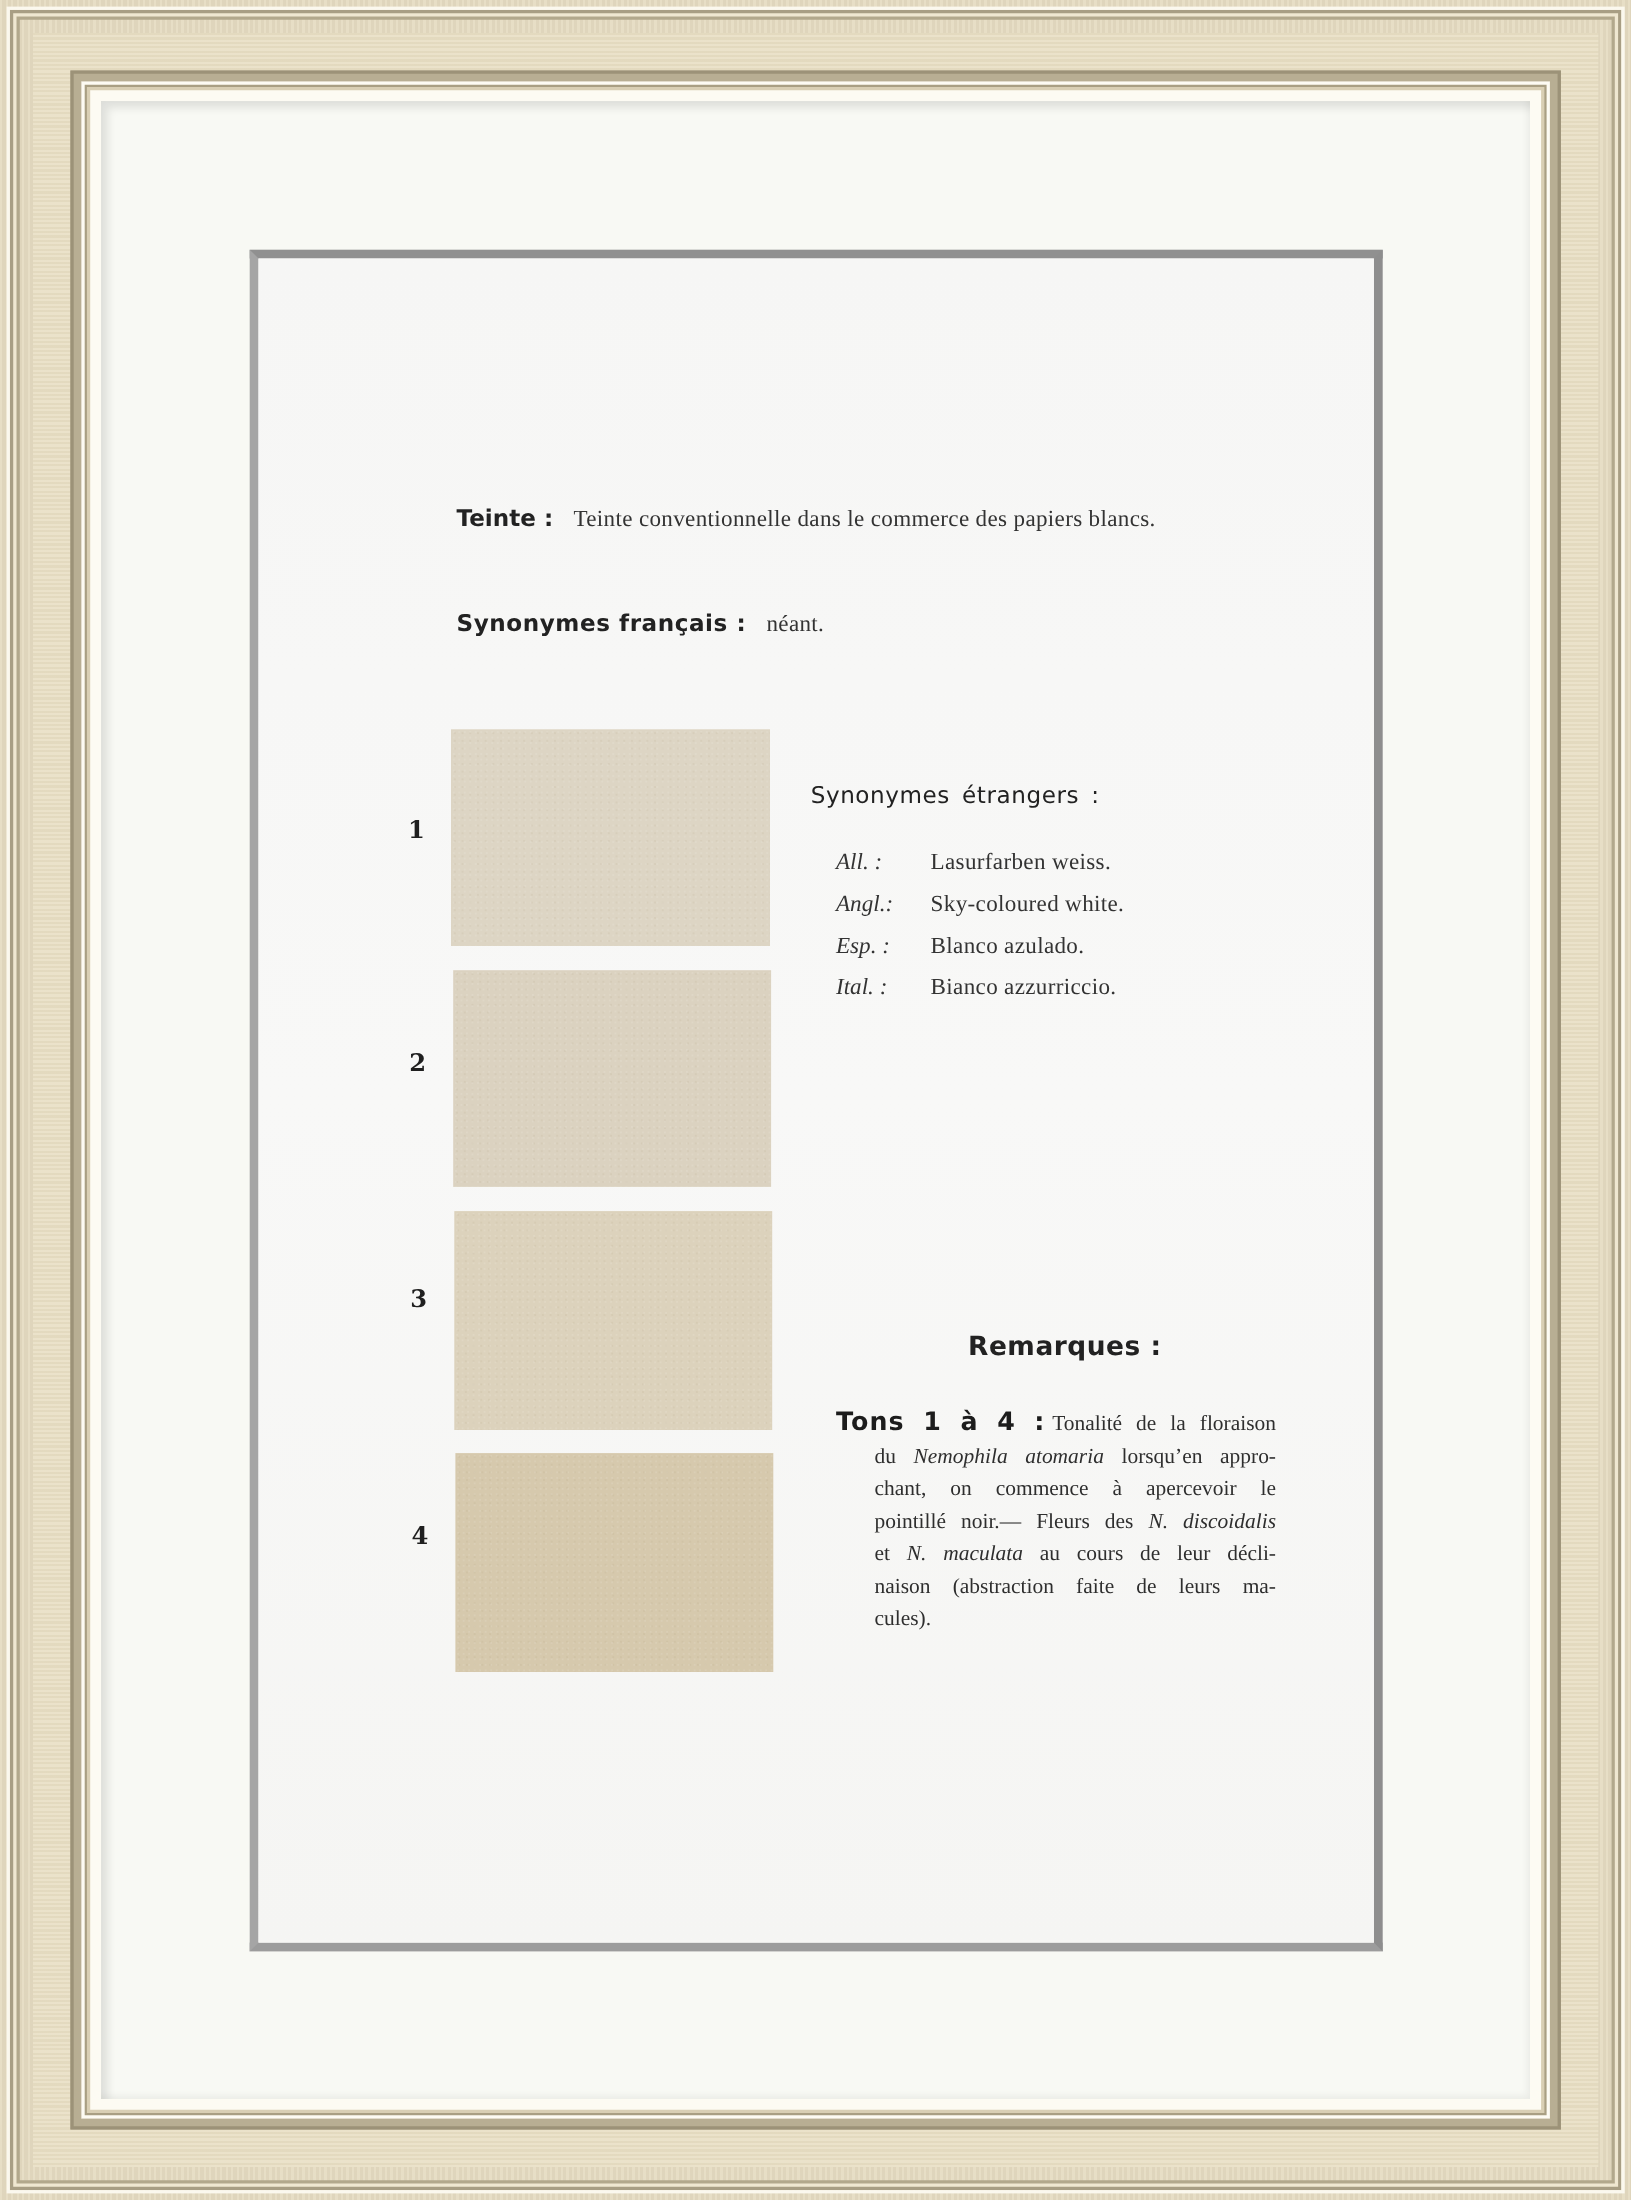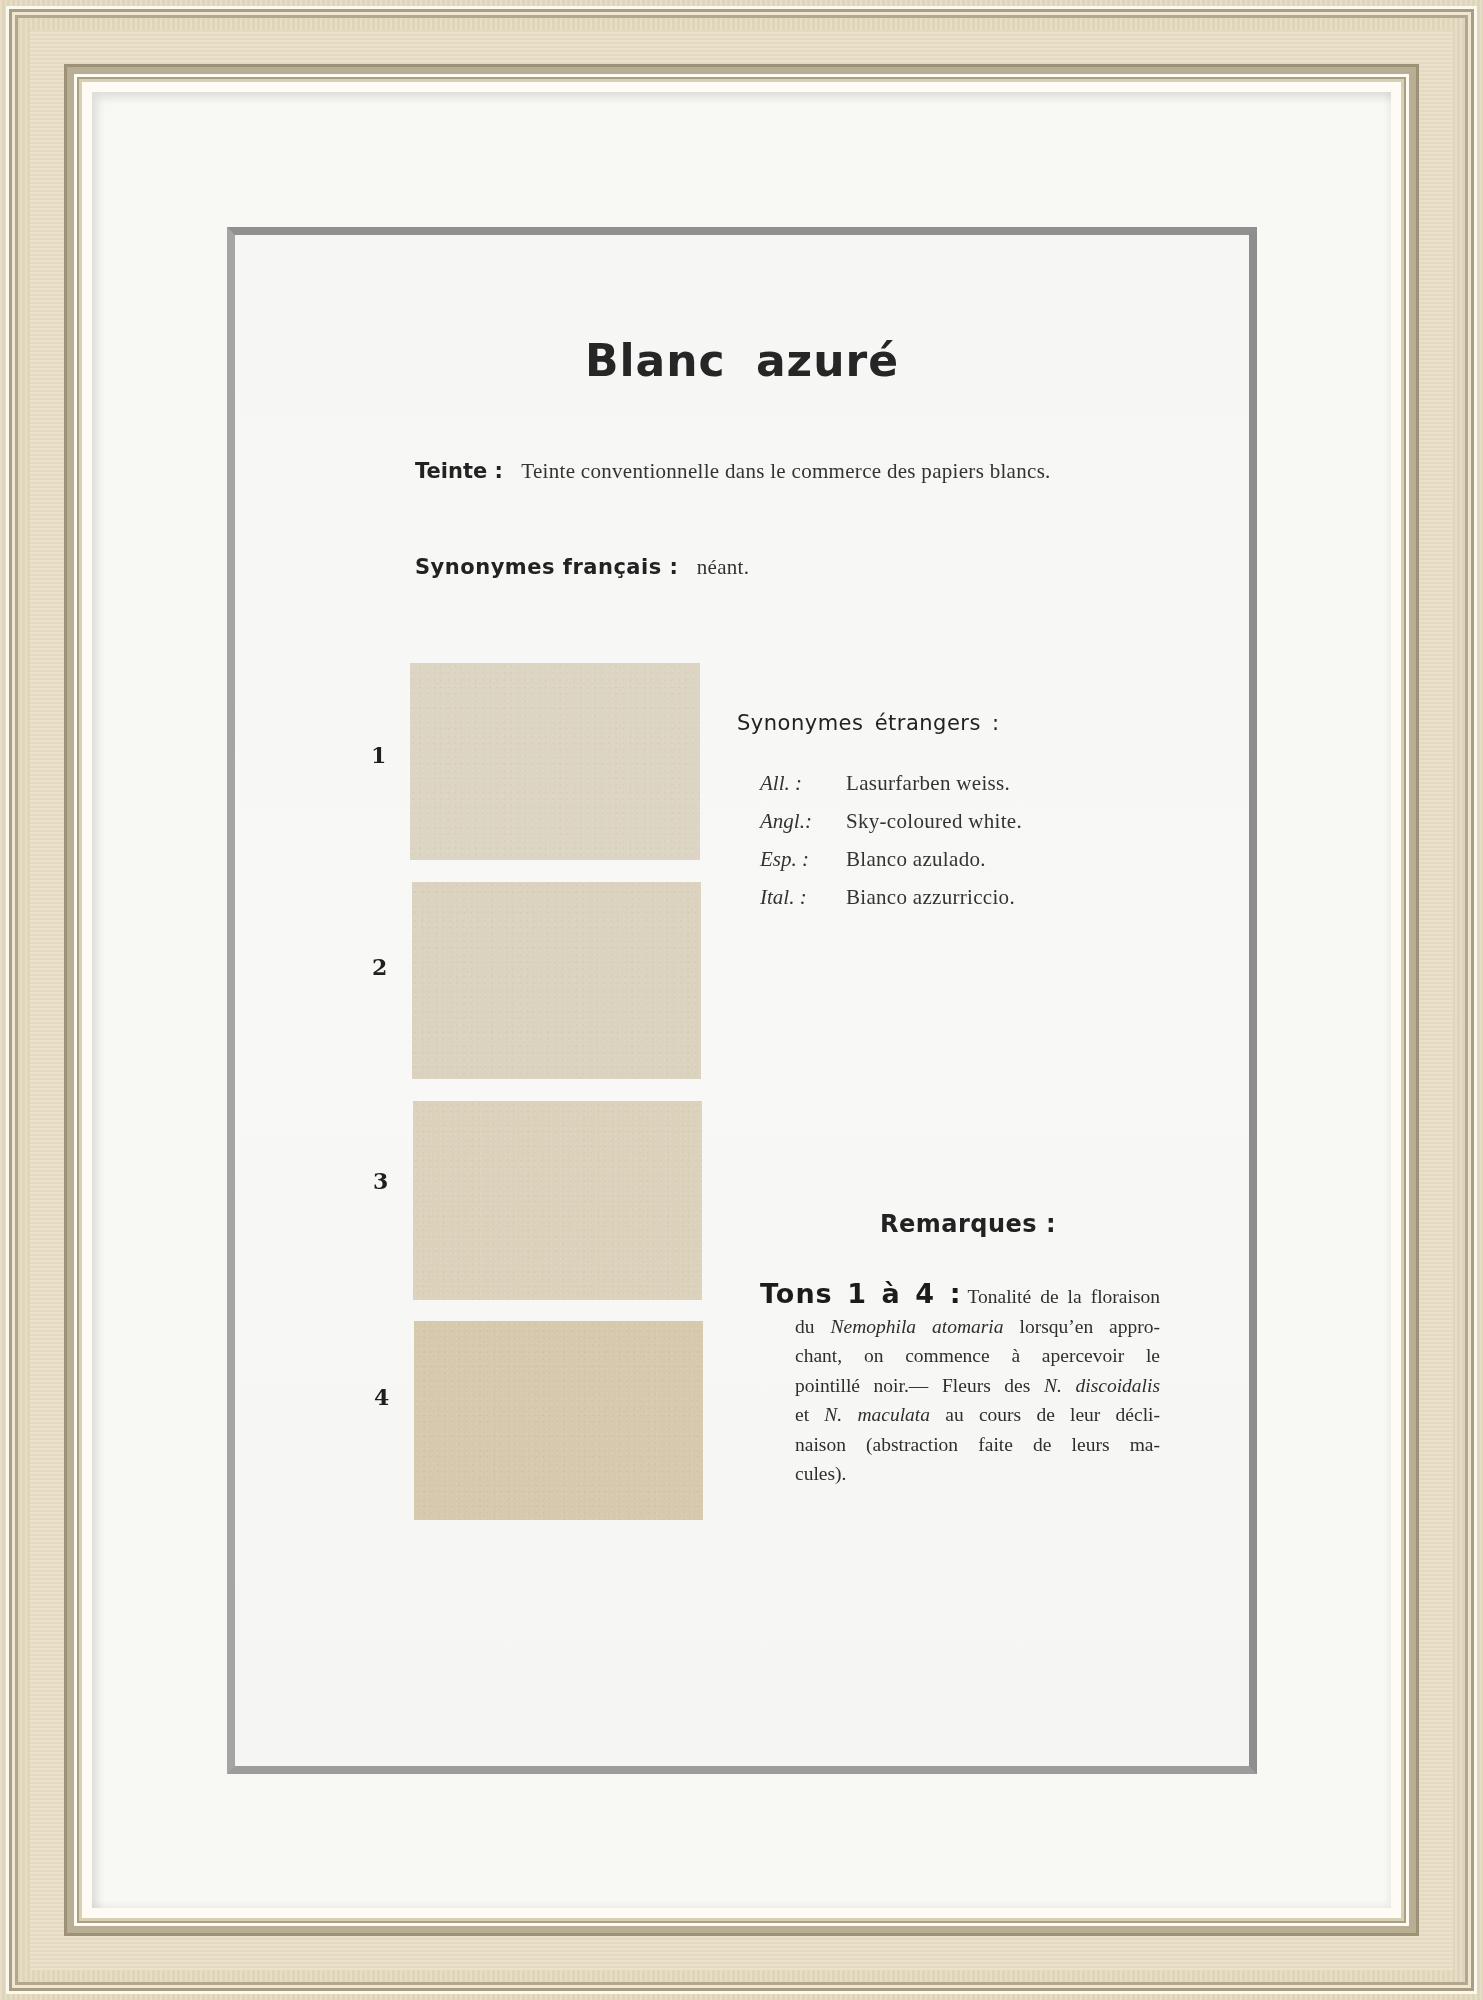--- a/index.html
+++ b/index.html
@@ -102,41 +102,40 @@
       position: absolute; left: 645px; top: 975px;
       font-family: "DejaVu Sans", sans-serif; font-weight: bold; font-size: 24px; color: #222;
       letter-spacing: 0.5px;
     }
     .rem-body {
       position: absolute; left: 525px; top: 1044px; width: 400px;
       font-family: "Liberation Serif", serif; font-size: 19.5px; line-height: 29.5px;
       color: #2e2e2e; text-align: justify;
     }
     .rem-body .tons {
-      font-family: "DejaVu Sans", sans-serif; font-weight: bold; font-size: 27px; color: #1c1c1c;
+      font-family: "DejaVu Sans", sans-serif; font-weight: bold; font-size: 23px; color: #1c1c1c;
       margin-right: 6px; letter-spacing: 1px;
     }
     .rem-body .line { display: block; padding-left: 35px; text-align: justify; text-align-last: justify; }
     .rem-body .line.first { padding-left: 0; }
     .rem-body .line.last { text-align-last: left; }
     .rem-body i { font-style: italic; }
   </style>
 </head>
 <body>
 
 <div class="frame">
   <div class="frame-outer-lip"></div>
   <div class="frame-body"></div>
   <div class="frame-inner-step"></div>
   <div class="frame-inner-lip"></div>
   <div class="matte"></div>
   <div class="bevel"></div>
 
   <div class="page">
-    <div class="title">Blanc azuré</div>
 
     <div class="field origin">
       <span class="lbl">Teinte :</span>
       <span class="val">Teinte conventionnelle dans le commerce des papiers blancs.</span>
     </div>
 
     <div class="field synfr">
       <span class="lbl">Synonymes français :</span>
       <span class="val">néant.</span>
     </div>

